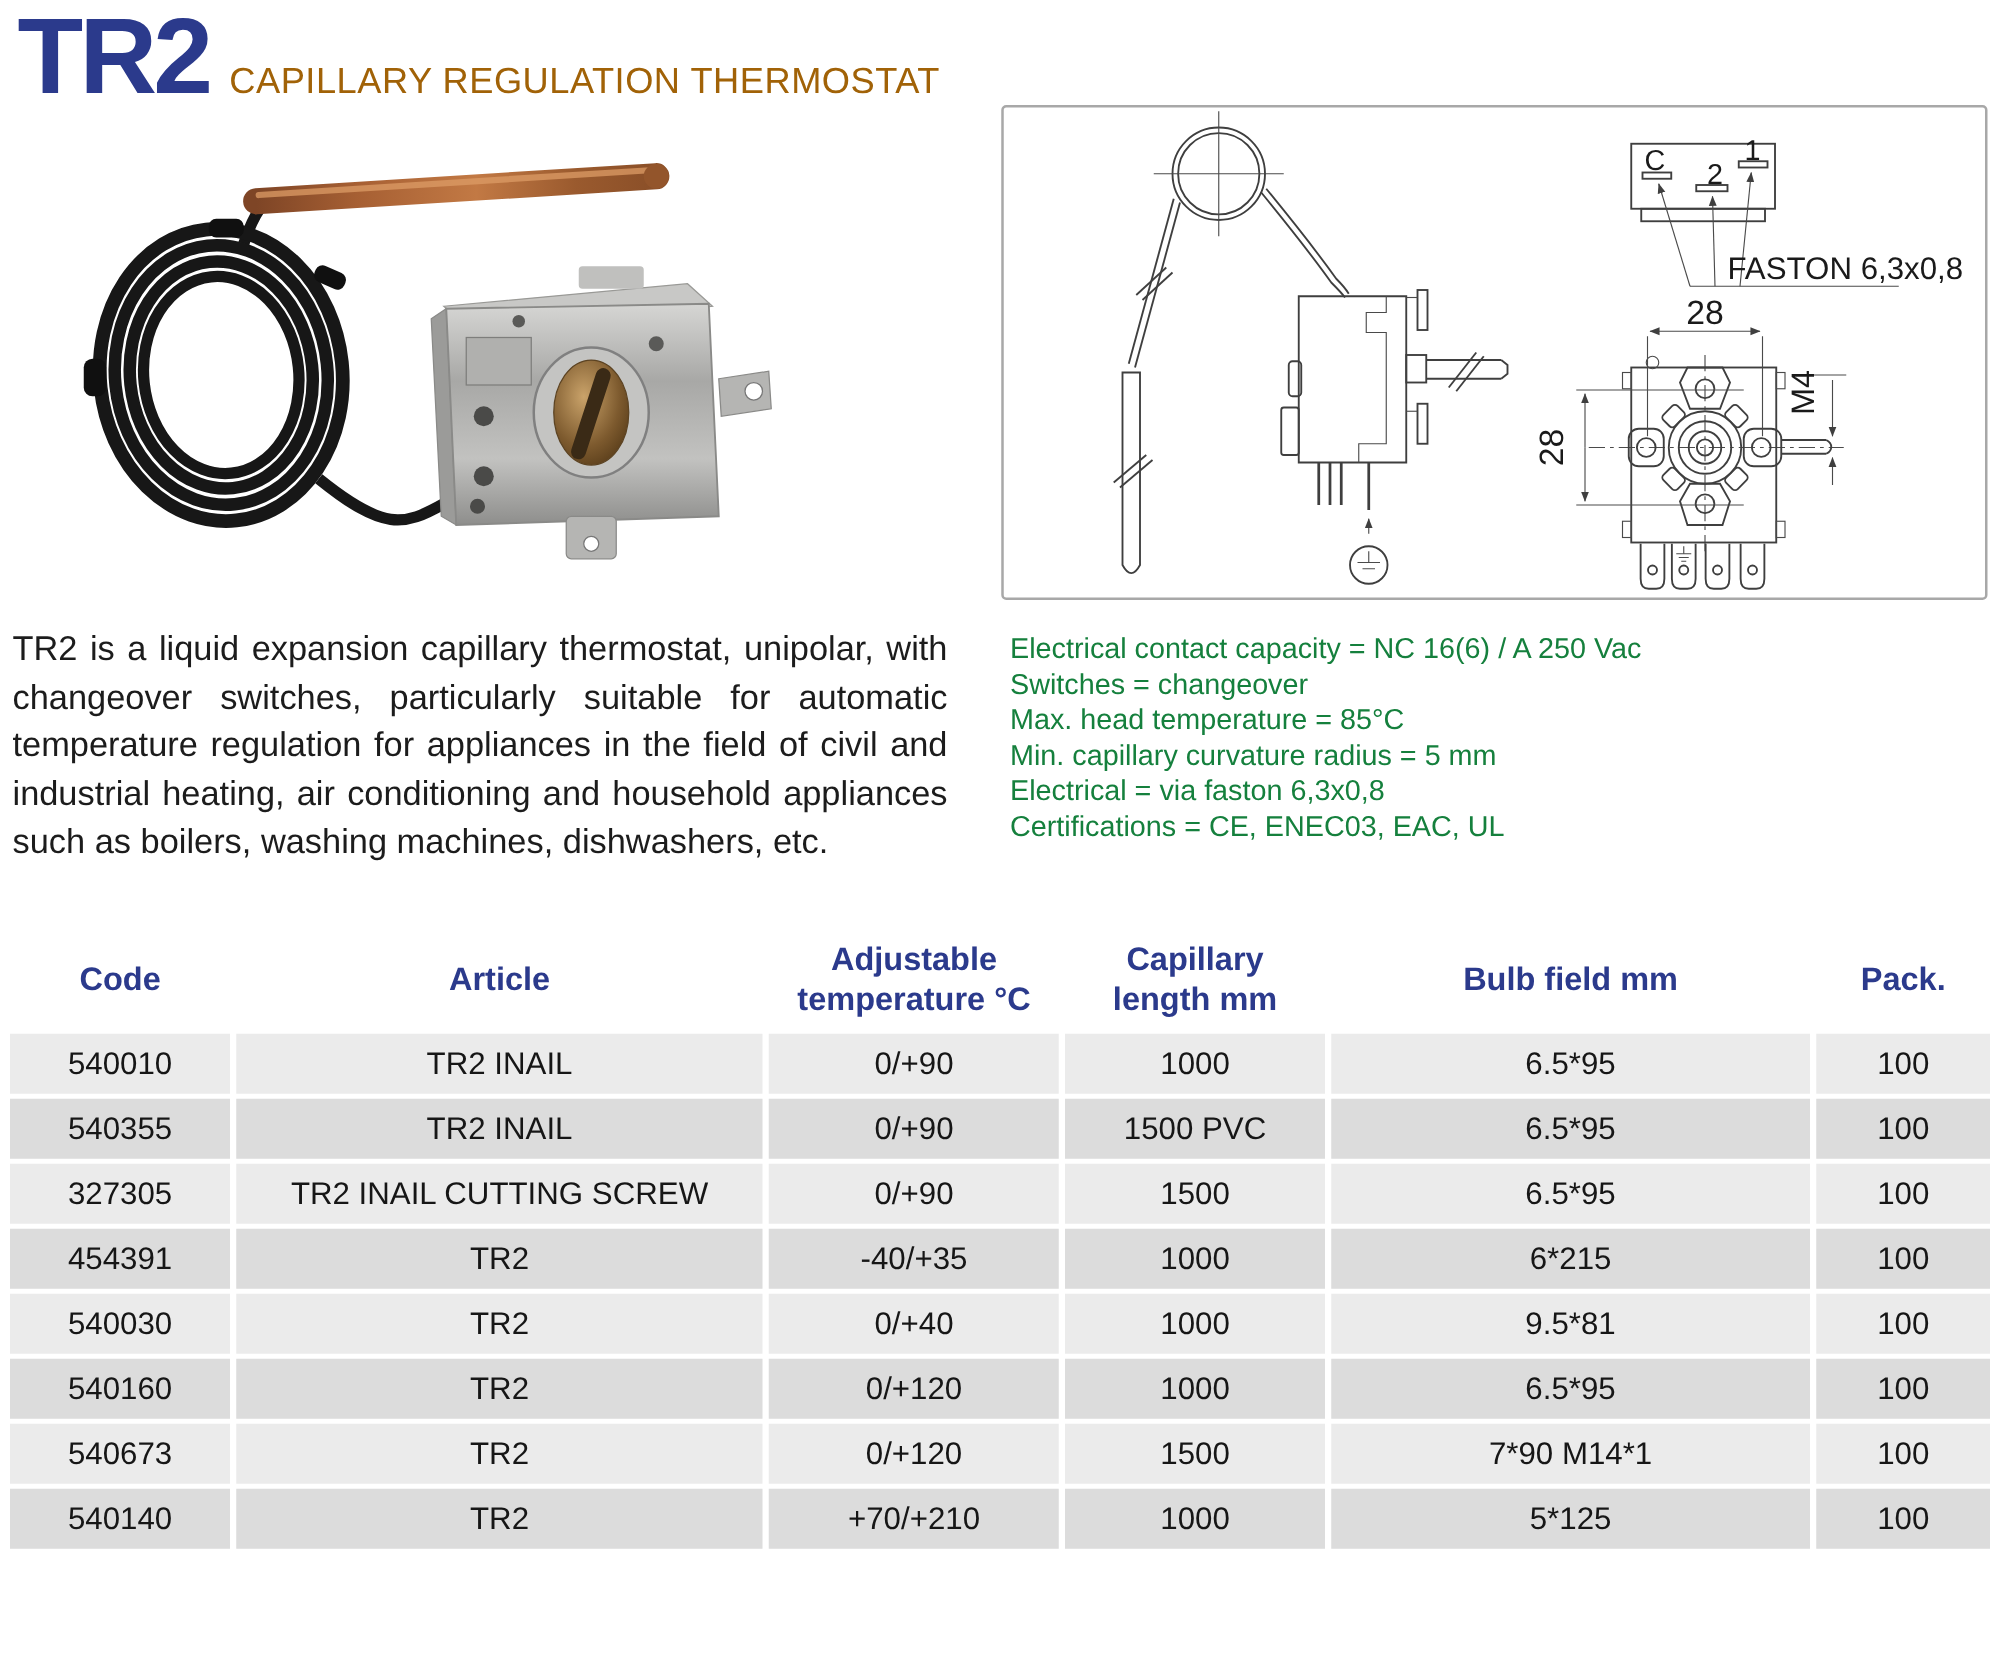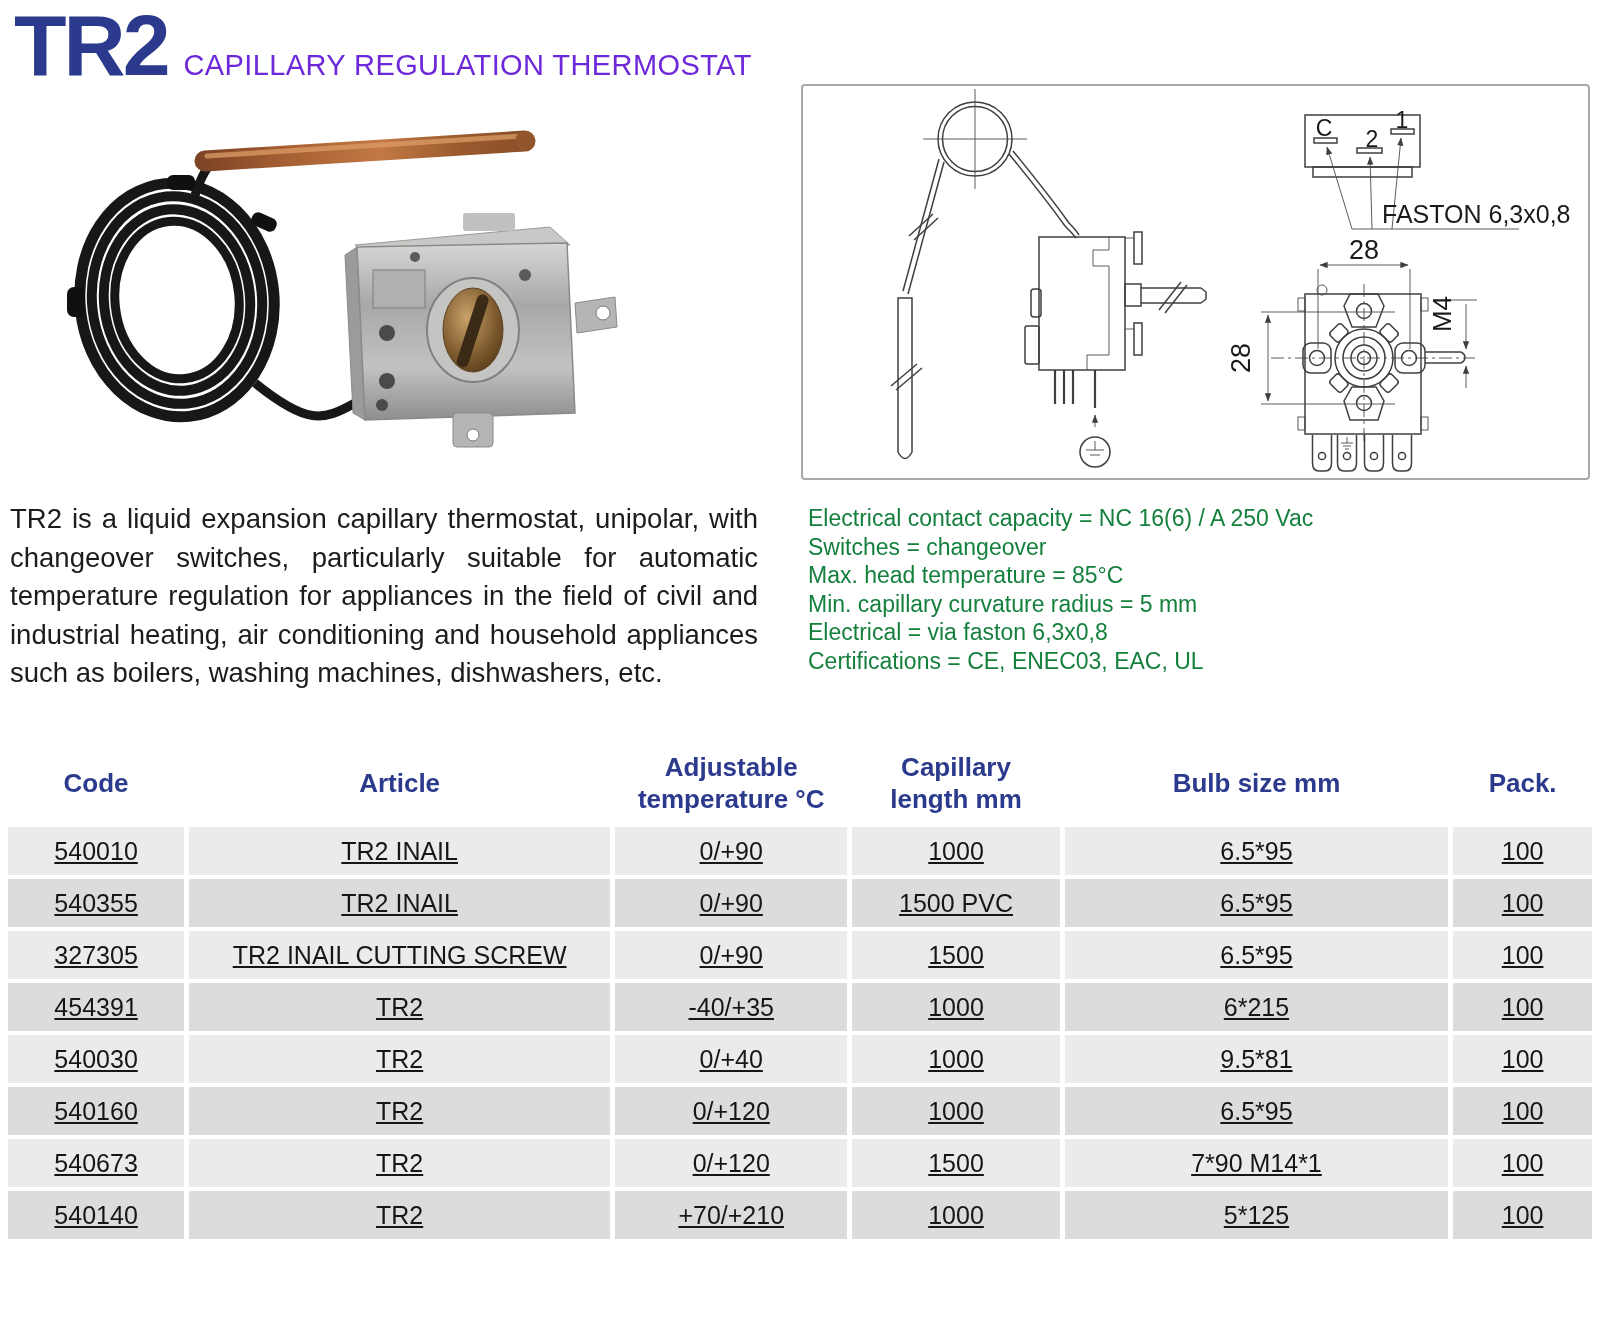--- a/index.html
+++ b/index.html
@@ -3,21 +3,21 @@
 <meta charset="utf-8">
 <style>
   html,body{margin:0;padding:0;background:#ffffff;}
   body{
     position:relative;width:1600px;height:1341px;overflow:hidden;
     font-family:"Liberation Sans", sans-serif;color:#1b1b1b;
   }
   
   .title-row{position:absolute;left:14px;top:2px;display:flex;align-items:baseline;gap:16px;}
   .page-title{font-size:86px;font-weight:800;letter-spacing:-3px;color:#2b3a8c;line-height:1;}
-  .page-subtitle{font-size:29px;font-weight:500;letter-spacing:0.4px;color:#6d28d9;}
+  .page-subtitle{font-size:29px;font-weight:500;letter-spacing:0.4px;color:#a16207;}
   
   .photo-wrap{position:absolute;left:55px;top:95px;width:690px;height:390px;}
   .photo-wrap svg{width:100%;height:100%;}
   
   .drawing-box{
     position:absolute;left:801px;top:84px;width:789px;height:396px;
     border:2px solid #a8a8a8;border-radius:4px;box-sizing:border-box;background:#fff;
   }
   .drawing-box svg{width:100%;height:100%;display:block;}
   .tl{stroke:#3f3f3f;stroke-width:1.5;fill:none;}
@@ -35,21 +35,21 @@
   .spec-table{
     position:absolute;left:3px;top:741px;width:1594px;
     border-collapse:separate;border-spacing:5px 4px;table-layout:fixed;
   }
   .spec-table th{
     color:#2b3a8c;font-weight:700;font-size:26px;line-height:1.22;
     white-space:pre-line;vertical-align:middle;height:78px;padding:0;background:#ffffff;
   }
   .spec-table td{
     height:48px;text-align:center;vertical-align:middle;
-    font-size:25px;color:#161616;padding:0;text-decoration:underline;
+    font-size:25px;color:#161616;padding:0;
   }
   .spec-table tbody tr:nth-child(odd) td{background:#ebebeb;}
   .spec-table tbody tr:nth-child(even) td{background:#dcdcdc;}
 </style>
 </head>
 <body>
 
 <div class="title-row">
   <div class="page-title">TR2</div>
   <div class="page-subtitle">CAPILLARY REGULATION THERMOSTAT</div>
@@ -285,21 +285,21 @@
       <col style="width:8.9%">
   </colgroup>
   <thead>
     <tr>
       <th>Code</th>
       <th>Article</th>
       <th>Adjustable
 temperature °C</th>
       <th>Capillary
 length mm</th>
-      <th>Bulb size mm</th>
+      <th>Bulb field mm</th>
       <th>Pack.</th>
     </tr>
   </thead>
   <tbody>
     <tr>
       <td>540010</td>
       <td>TR2 INAIL</td>
       <td>0/+90</td>
       <td>1000</td>
       <td>6.5*95</td>

